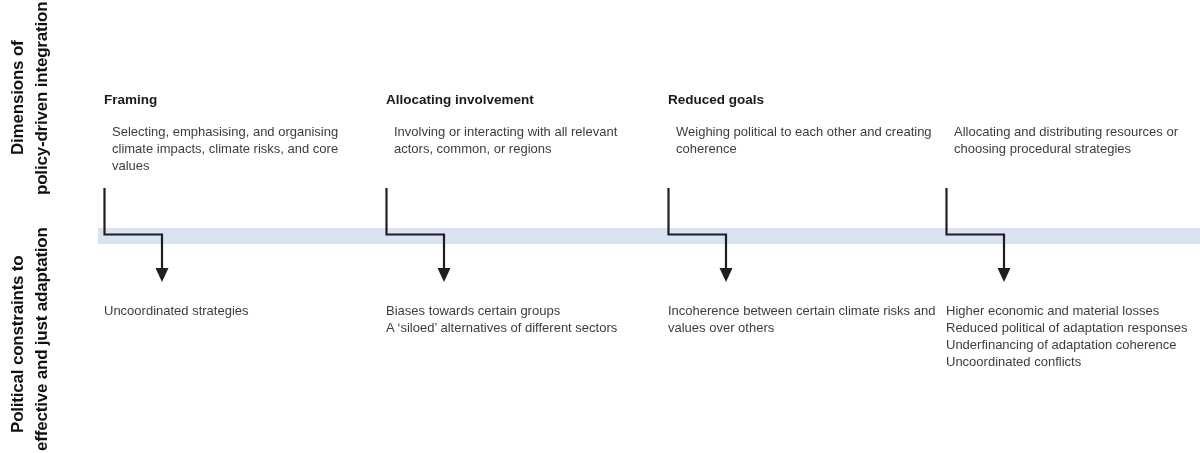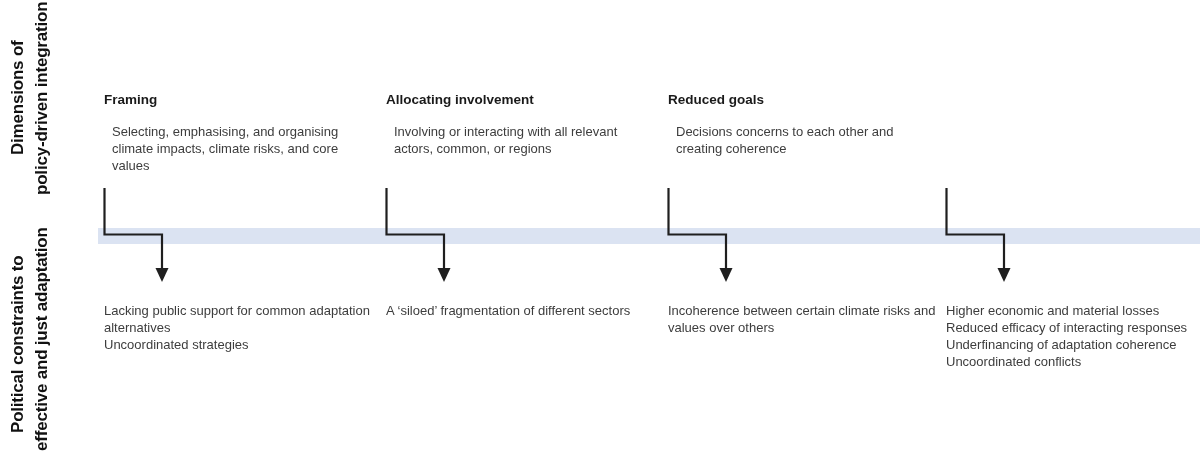--- a/index.html
+++ b/index.html
@@ -79,55 +79,56 @@
   <div class="band"></div>
 
   <div class="col col-1">
     <div class="col-heading">Framing</div>
     <div class="col-desc">Selecting, emphasising, and organising climate impacts, climate risks, and core values</div>
     <svg class="arrow" viewBox="0 0 72 100">
       <path class="shaft" d="M1.5 1 V47.5 H59 V83"></path>
       <path class="head" d="M52.5 81 H65.5 L59 95 Z"></path>
     </svg>
     <div class="col-constraints">
-      <div class="constraint-line">Lacking public support for common adaptation alternatives</div>
       <div class="constraint-line">Uncoordinated strategies</div>
     </div>
   </div>
 
   <div class="col col-2">
     <div class="col-heading">Allocating involvement</div>
     <div class="col-desc">Involving or interacting with all relevant actors, common, or regions</div>
     <svg class="arrow" viewBox="0 0 72 100">
       <path class="shaft" d="M1.5 1 V47.5 H59 V83"></path>
       <path class="head" d="M52.5 81 H65.5 L59 95 Z"></path>
     </svg>
     <div class="col-constraints">
-      <div class="constraint-line">A ‘siloed’ fragmentation of different sectors</div>
+      <div class="constraint-line">Biases towards certain groups</div>
+      <div class="constraint-line">A ‘siloed’ alternatives of different sectors</div>
     </div>
   </div>
 
   <div class="col col-3">
     <div class="col-heading">Reduced goals</div>
-    <div class="col-desc">Decisions concerns to each other and creating coherence</div>
+    <div class="col-desc">Weighing political to each other and creating coherence</div>
     <svg class="arrow" viewBox="0 0 72 100">
       <path class="shaft" d="M1.5 1 V47.5 H59 V83"></path>
       <path class="head" d="M52.5 81 H65.5 L59 95 Z"></path>
     </svg>
     <div class="col-constraints">
       <div class="constraint-line">Incoherence between certain climate risks and values over others</div>
     </div>
   </div>
 
   <div class="col col-4">
+    <div class="col-desc">Allocating and distributing resources or choosing procedural strategies</div>
     <svg class="arrow" viewBox="0 0 72 100">
       <path class="shaft" d="M1.5 1 V47.5 H59 V83"></path>
       <path class="head" d="M52.5 81 H65.5 L59 95 Z"></path>
     </svg>
     <div class="col-constraints">
       <div class="constraint-line">Higher economic and material losses</div>
-      <div class="constraint-line">Reduced efficacy of interacting responses</div>
+      <div class="constraint-line">Reduced political of adaptation responses</div>
       <div class="constraint-line">Underfinancing of adaptation coherence</div>
       <div class="constraint-line">Uncoordinated conflicts</div>
     </div>
   </div>
 
 </div>
 
 </body></html>

